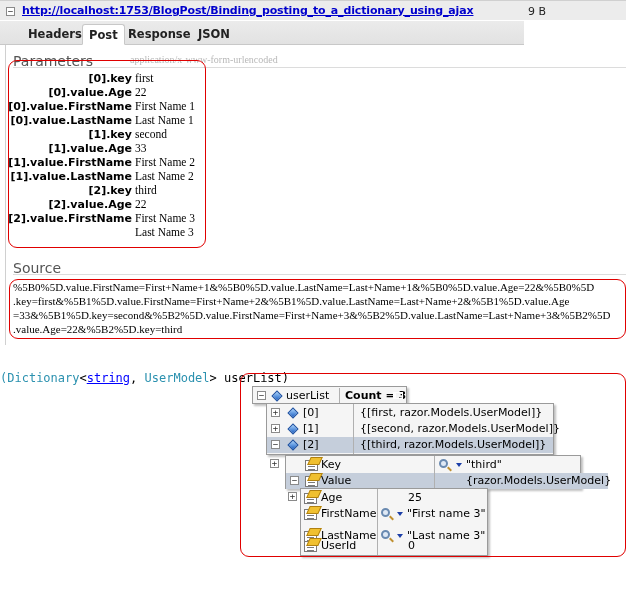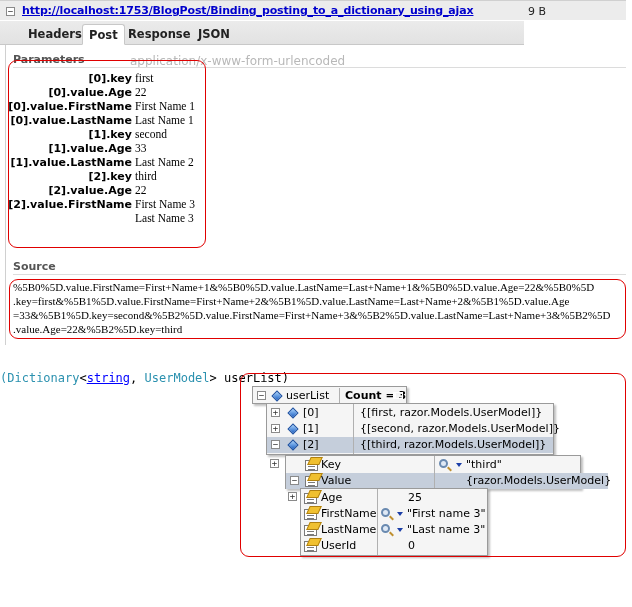--- a/index.html
+++ b/index.html
@@ -31,23 +31,23 @@
     position: absolute; top: 3px; height: 21px; padding: 3px 6px 0 6px;
     font-weight: bold; font-size: 11.5px; color: #222;
   }
   .tab.active { background: #fff; border: 1px solid #c8c8c8; border-bottom: 1px solid #fff; border-radius: 3px 3px 0 0; }
 
   .panel-body {
     position: absolute; left: 5px; top: 45px; width: 621px; height: 300px;
     border-left: 1px solid #d0d0d0;
   }
   .section-title {
-    position: absolute; font-weight: bold; color: #555; font-size: 11px;
-  }
-  .section-sub { position: absolute; color: #b8b8b8; font-size: 12px; }
+    position: absolute; font-weight: normal; color: #555; font-size: 14px;
+  }
+  .section-sub { position: absolute; color: #b8b8b8; font-size: 10px; font-family: Liberation Serif, serif; }
   .section-rule { position: absolute; height: 1px; background: #dcdcdc; }
 
   .params { position: absolute; left: 10px; top: 72px; }
   .param-row { height: 14px; position: relative; width: 210px; }
   .param-key {
     position: absolute; right: 88px; top: 0; font-weight: bold; font-size: 11px; white-space: nowrap;
   }
   .param-val {
     position: absolute; left: 125px; top: 0; font-family: "Liberation Serif", serif; font-size: 11.5px; white-space: nowrap;
   }
@@ -123,20 +123,24 @@
     </div>
   <div class="param-row">
       <span class="param-key">[1].key</span>
       <span class="param-val">second</span>
     </div>
   <div class="param-row">
       <span class="param-key">[1].value.Age</span>
       <span class="param-val">33</span>
     </div>
   <div class="param-row">
+      <span class="param-key">[1].value.FirstName</span>
+      <span class="param-val">First Name 2</span>
+    </div>
+  <div class="param-row">
       <span class="param-key">[1].value.LastName</span>
       <span class="param-val">Last Name 2</span>
     </div>
   <div class="param-row">
       <span class="param-key">[2].key</span>
       <span class="param-val">third</span>
     </div>
   <div class="param-row">
       <span class="param-key">[2].value.Age</span>
       <span class="param-val">22</span>
@@ -216,21 +220,21 @@
     <span style="position:absolute; left:20px; top:1px;">Age</span>
     <span style="position:absolute; left:107px; top:1px;">25</span>
   </div>
   <div class="dt-row" style="left:0; top:17px; width:186px;">
     <div class="prop-icon" style="left:3px; top:3px;"></div>
     <span style="position:absolute; left:20px; top:1px;">FirstName</span>
     <div class="mag" style="left:80px; top:2px;"></div>
     <div class="tri" style="left:96px; top:6px;"></div>
     <span style="position:absolute; left:106px; top:1px;">"First name 3"</span>
   </div>
-  <div class="dt-row" style="left:0; top:33px; width:186px;">
+  <div class="dt-row" style="left:0; top:39px; width:186px;">
     <div class="prop-icon" style="left:3px; top:3px;"></div>
     <span style="position:absolute; left:20px; top:1px;">LastName</span>
     <div class="mag" style="left:80px; top:2px;"></div>
     <div class="tri" style="left:96px; top:6px;"></div>
     <span style="position:absolute; left:106px; top:1px;">"Last name 3"</span>
   </div>
   <div class="dt-row" style="left:0; top:49px; width:186px;">
     <div class="prop-icon" style="left:3px; top:3px;"></div>
     <span style="position:absolute; left:20px; top:1px;">UserId</span>
     <span style="position:absolute; left:107px; top:1px;">0</span>

